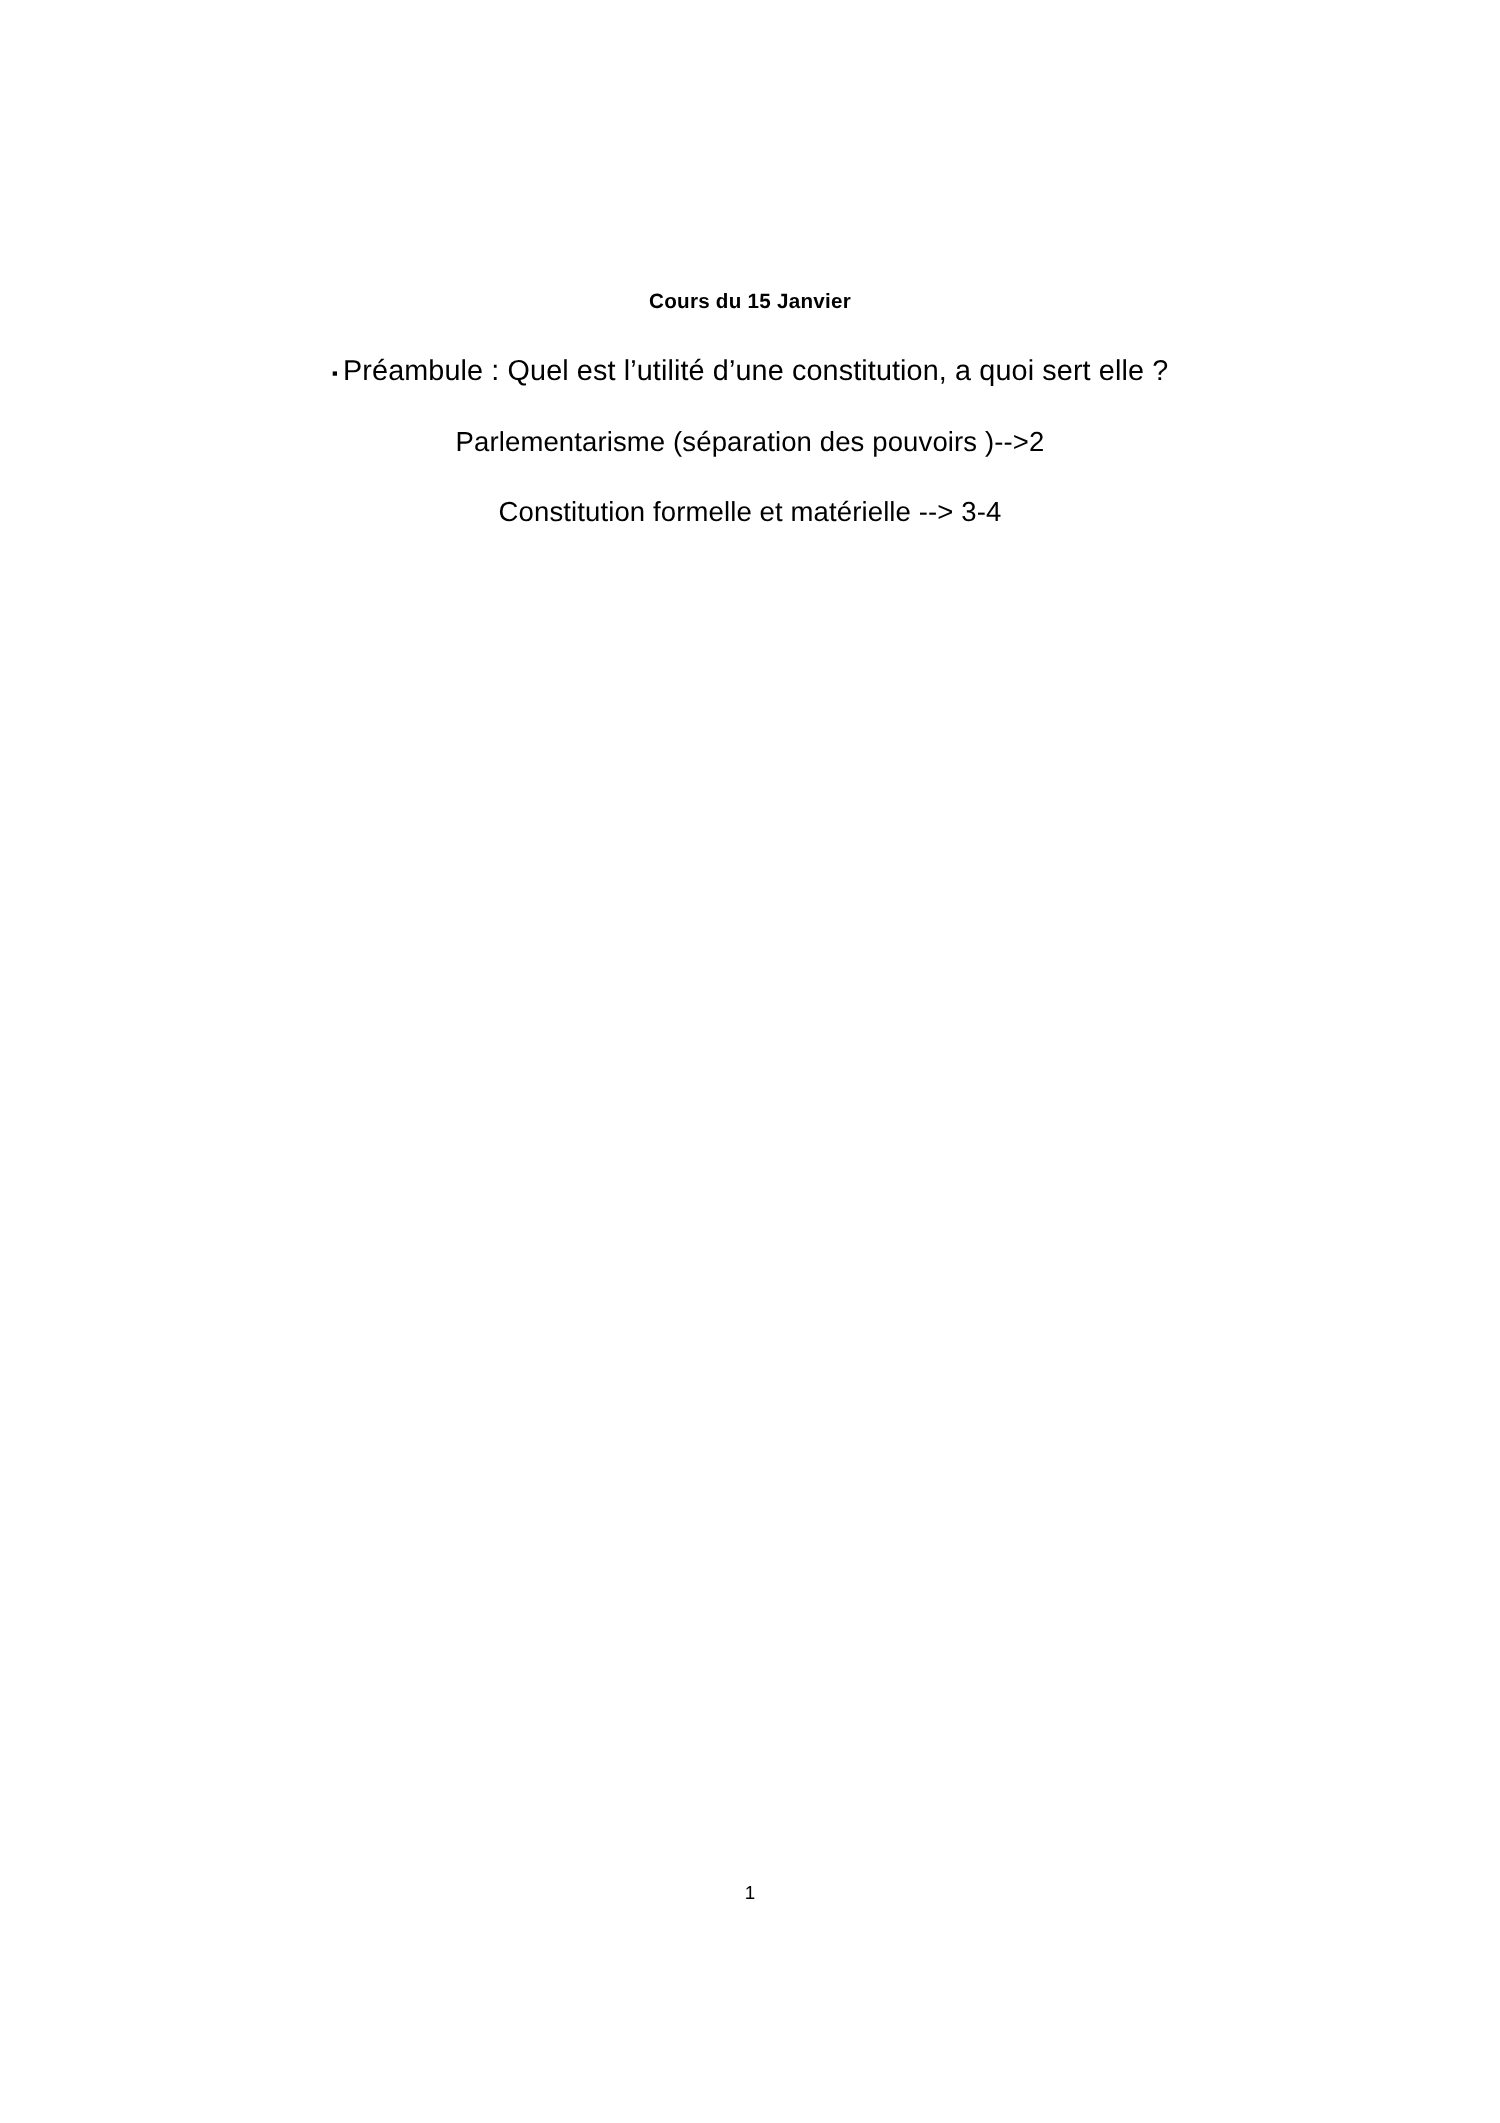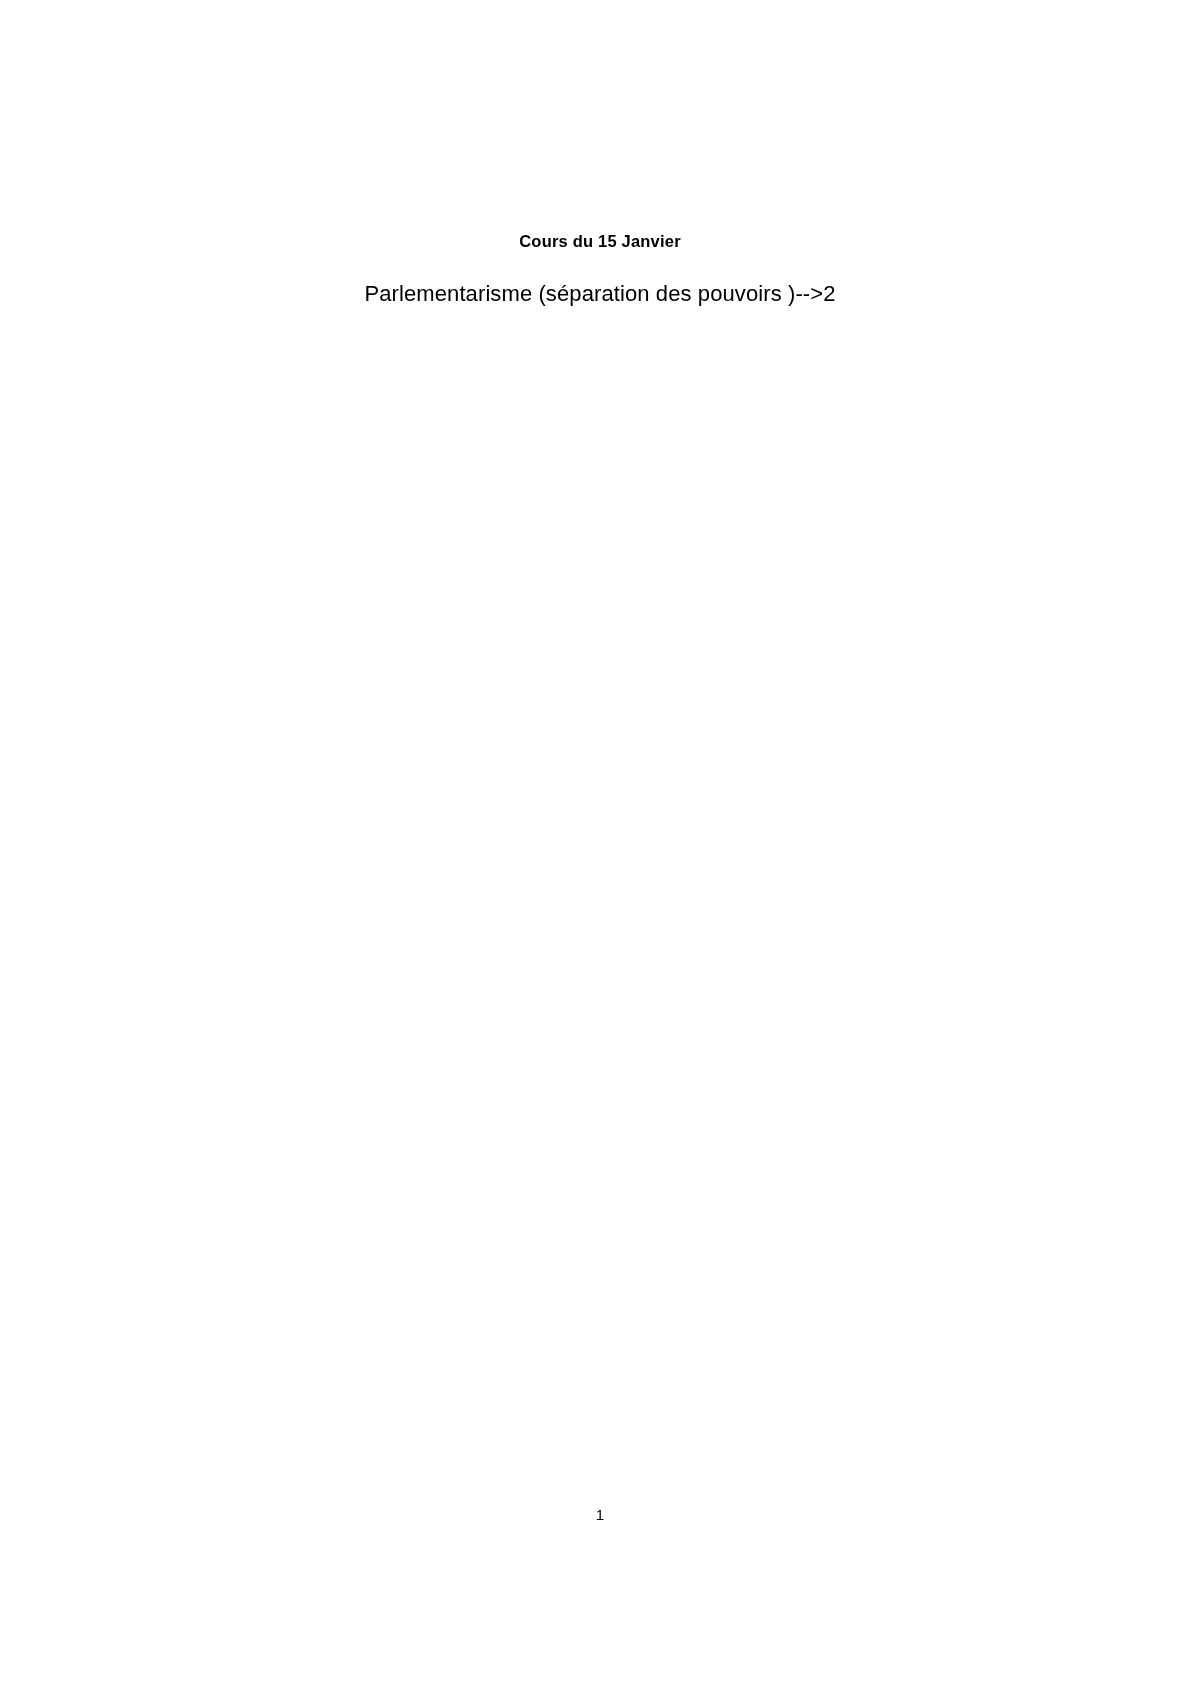--- a/index.html
+++ b/index.html
@@ -85,28 +85,34 @@
   }
 </style>
 </head>
 <body>
 
 <div class="page">
   <div class="content">
 
     <div class="doc-title">Cours du 15 Janvier</div>
 
+    <div class="preamble-line">
+      <span class="preamble-bullet">▪</span><span>Préambule : Quel est l’utilité d’une constitution, a quoi sert elle ?</span>
+    </div>
 
     <div class="toc">
 
       <div class="toc-line">
         <span class="bold">Parlementarisme</span><span class="plain"> (séparation des pouvoirs )--&gt;2</span>
       </div>
 
 
+      <div class="toc-line">
+        <span class="bold">Constitution formelle et matérielle</span><span class="plain"> --&gt; 3-4</span>
+      </div>
 
 
 
     </div>
   </div>
 
   <div class="page-number">1</div>
 </div>
 
 </body></html>

